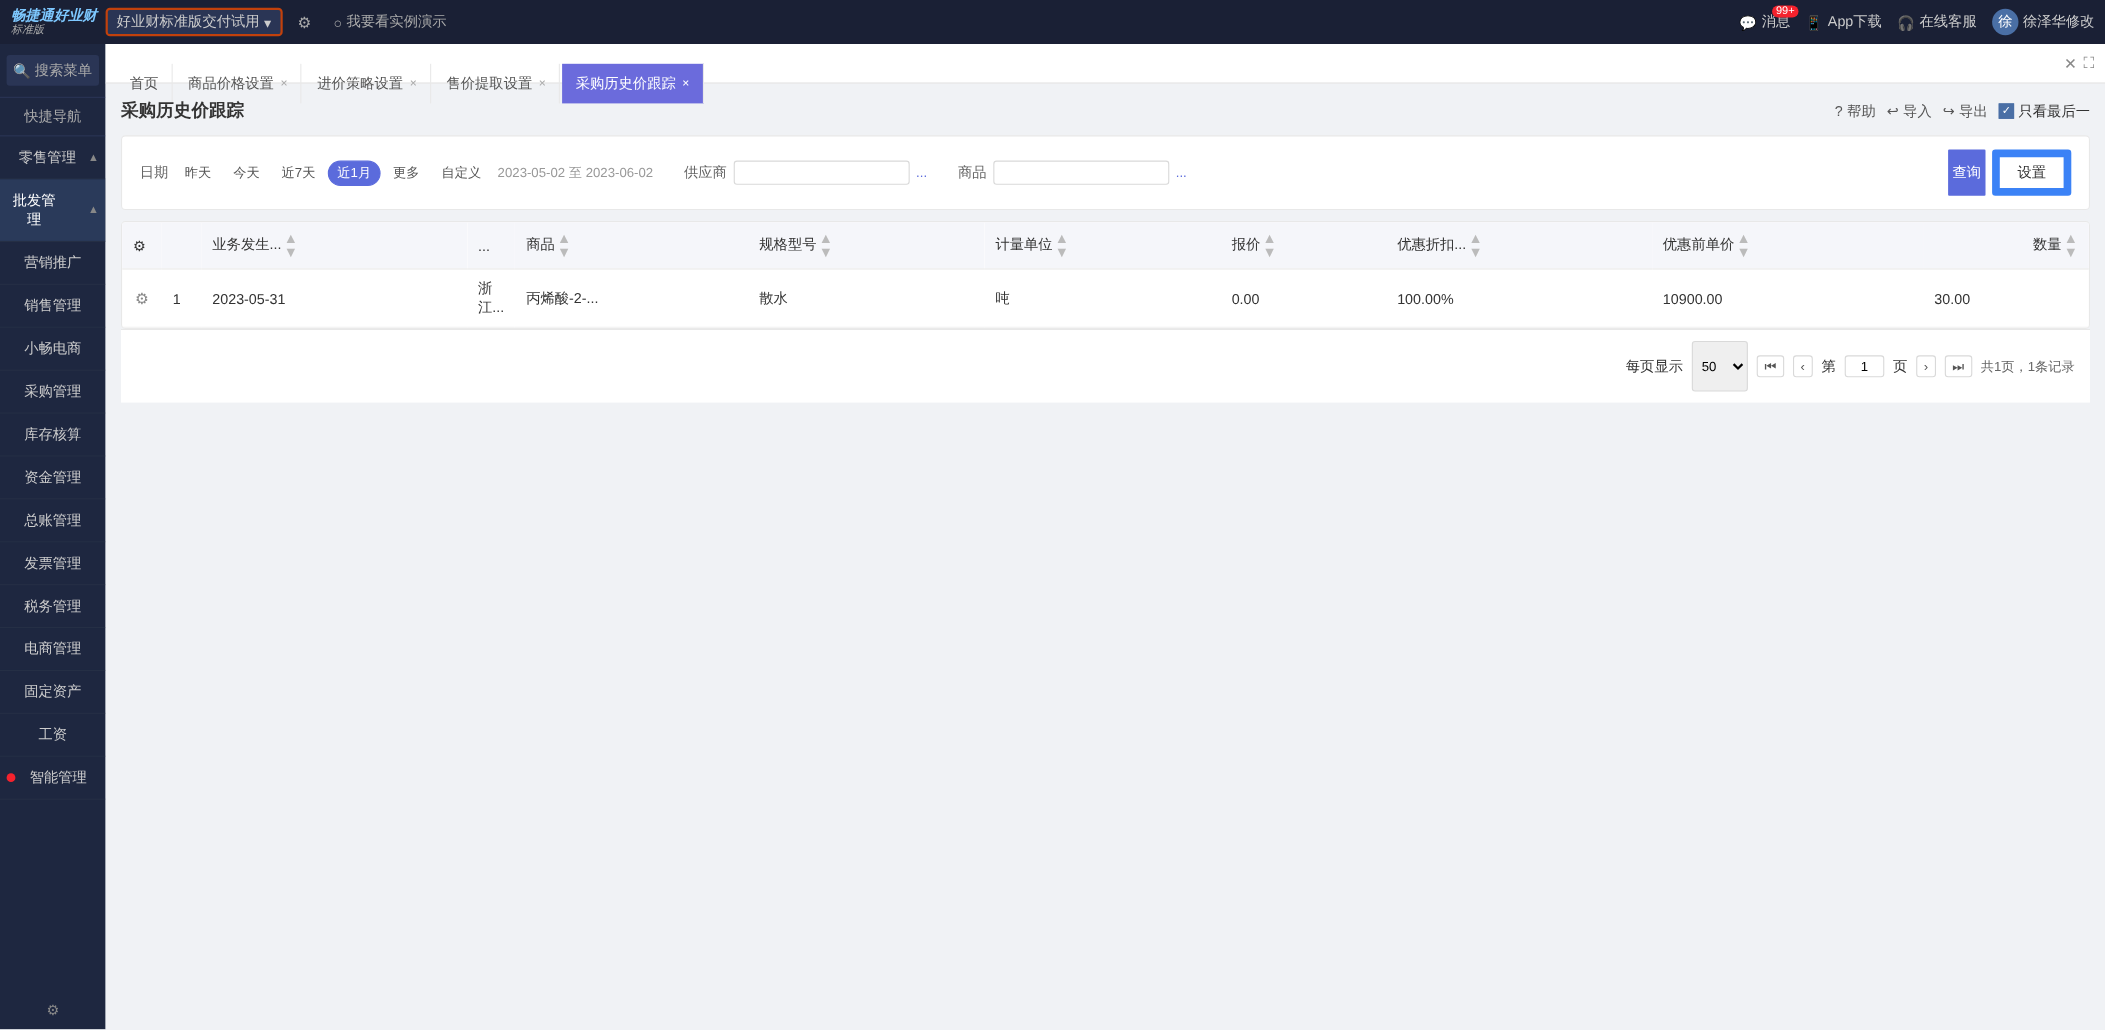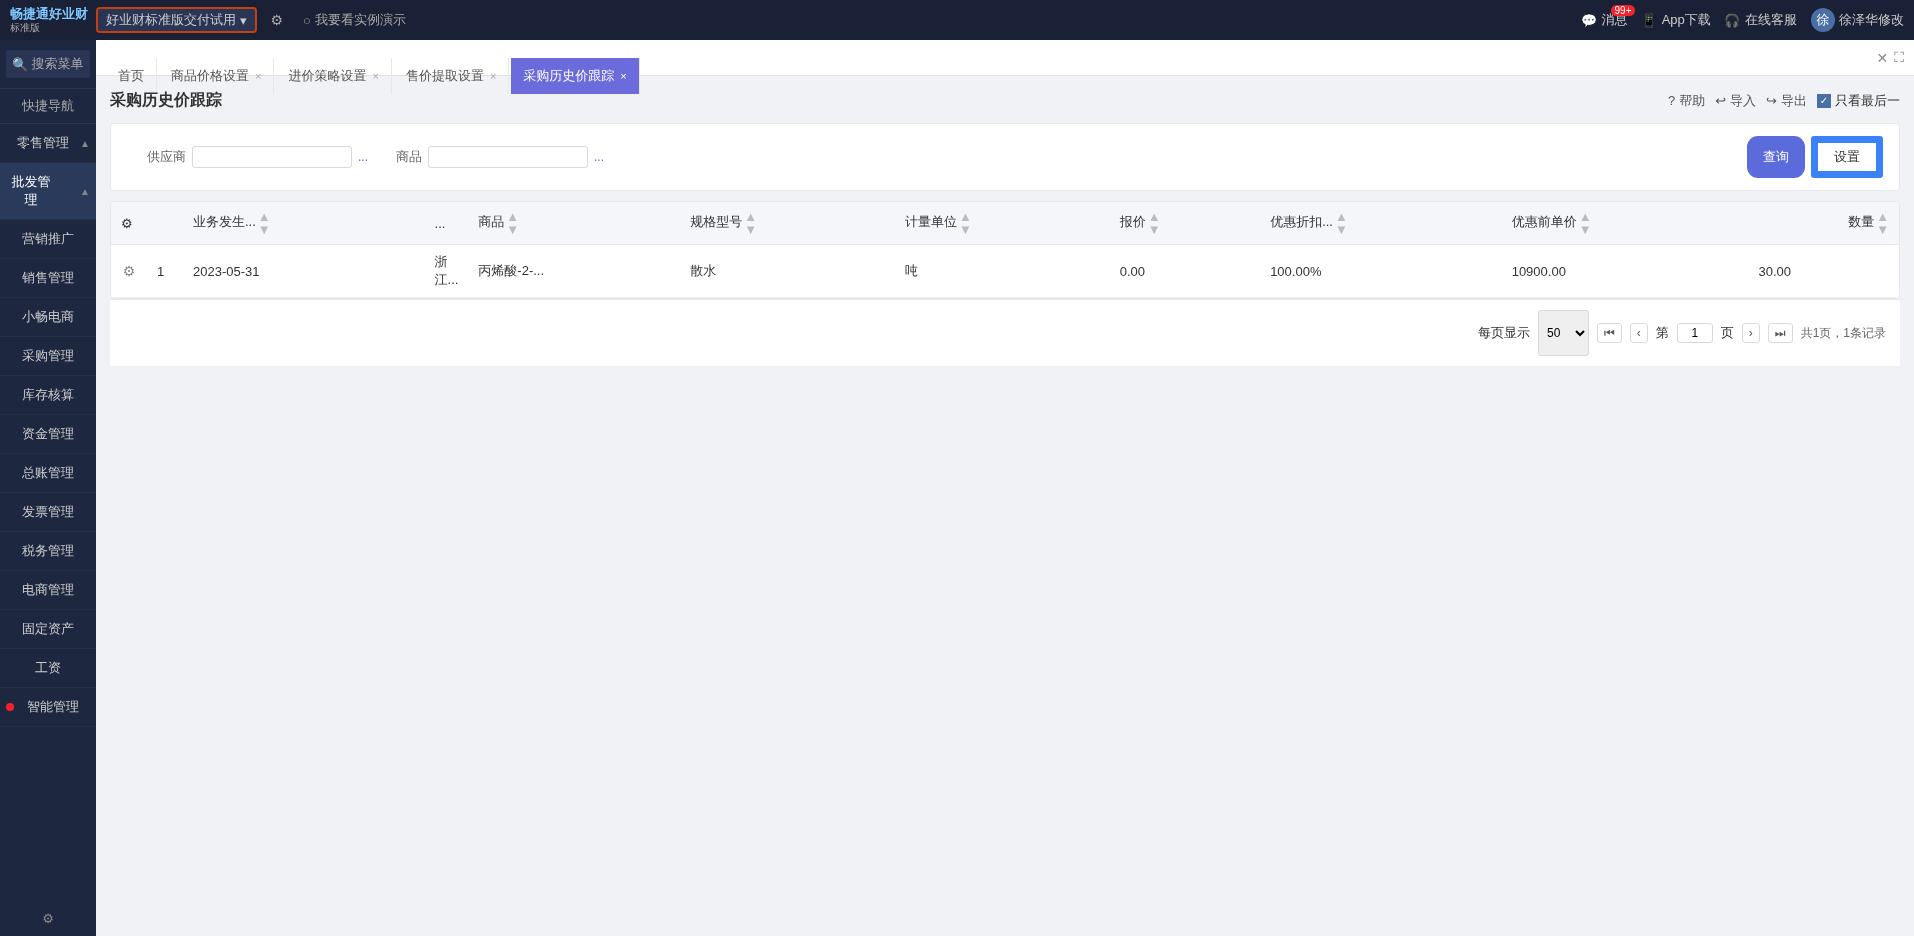--- a/index.html
+++ b/index.html
@@ -4,21 +4,21 @@
   <style>
     * { box-sizing: border-box; margin: 0; padding: 0; font-family: 'Microsoft YaHei', '微软雅黑', Arial, sans-serif; font-size: 13px; }
     body { display: flex; flex-direction: column; height: 936px; overflow: hidden; background: #f0f2f5; }
 
     
     .top-bar {
       display: flex; align-items: center; background: #1a2035; color: #fff;
       height: 40px; padding: 0 10px; flex-shrink: 0; justify-content: space-between;
     }
     .top-bar-left { display: flex; align-items: center; gap: 8px; }
-    .logo-area { display: flex; flex-direction: column; align-items: flex-start; line-height: 1.2; }
+    .logo-area { display: flex; flex-direction: column; align-items: flex-start; line-height: 1.2; font-style: italic; }
     .logo-title { font-size: 13px; color: #7ec8ff; font-weight: bold; }
     .logo-sub { font-size: 10px; color: #aaa; text-align: right; }
     .version-selector {
       display: flex; align-items: center; background: #2a3555; border: 2px solid #c2410c;
       border-radius: 4px; padding: 2px 8px; color: #ccc; font-size: 12px; cursor: pointer; gap: 4px;
     }
     .demo-btn { display: flex; align-items: center; color: #aaa; font-size: 12px; gap: 4px; cursor: pointer; margin-left: 12px; }
     .top-bar-right { display: flex; align-items: center; gap: 14px; }
     .top-icon-item { display: flex; align-items: center; gap: 4px; color: #ccc; font-size: 12px; cursor: pointer; position: relative; }
     .badge { background: #f5222d; color: #fff; font-size: 10px; border-radius: 8px; padding: 0 4px; position: absolute; top: -6px; right: -8px; }
@@ -90,21 +90,21 @@
     .date-btn { padding: 2px 8px; border-radius: 3px; font-size: 12px; cursor: pointer; border: 1px solid transparent; color: #555; }
     .date-btn.active { background: #5b6bdc; color: #fff; border-color: #5b6bdc; border-radius: 12px; }
     .date-range { color: #999; font-size: 12px; }
     .filter-input-wrap { position: relative; display: flex; align-items: center; }
     .filter-input {
       border: 1px solid #d9d9d9; border-radius: 3px; padding: 3px 24px 3px 6px;
       font-size: 12px; width: 160px; outline: none; color: #333;
     }
     .filter-more { color: #5b6bdc; font-size: 12px; cursor: pointer; }
     .filter-actions { margin-left: auto; display: flex; gap: 6px; }
-    .btn-primary { background: #5b6bdc; color: #fff; border: none; border-radius: 11px; padding: 5px 16px; font-size: 13px; cursor: pointer; }
+    .btn-primary { background: #5b6bdc; color: #fff; border: none; border-radius: 1px; padding: 5px 4px; font-size: 13px; cursor: pointer; }
     .btn-default { background: #fff; color: #333; border: 7px solid #3b82f6; border-radius: 3px; padding: 5px 16px; font-size: 13px; cursor: pointer; }
 
     
     .table-container { background: #fff; border: 1px solid #e8e8e8; border-radius: 4px; overflow: hidden; }
     table { width: 100%; border-collapse: collapse; }
     th {
       background: #f5f6fa; color: #333; font-size: 13px; font-weight: normal;
       padding: 8px 10px; text-align: left; border-bottom: 1px solid #e8e8e8;
       white-space: nowrap; position: relative;
     }
@@ -312,20 +312,32 @@
           </div>
           <div class="checkbox-label">
             <div class="checkbox-box"></div>
             <span>只看最后一</span>
           </div>
         </div>
       </div>
 
       <div class="filter-area">
         <div class="filter-row">
+          <div class="filter-group">
+            <span class="filter-label">日期</span>
+            <div id="date-buttons" style="display:flex;align-items:center;gap:2px;">
+                <span class="date-btn">昨天</span>
+                <span class="date-btn">今天</span>
+                <span class="date-btn">近7天</span>
+                <span class="date-btn active">近1月</span>
+                <span class="date-btn">更多</span>
+                <span class="date-btn">自定义</span>
+              </div>
+            <span class="date-range">2023-05-02 至 2023-06-02</span>
+          </div>
           <div class="filter-group" style="margin-left:20px;">
             <span class="filter-label">供应商</span>
             <div class="filter-input-wrap">
               <input class="filter-input" type="text" style="">
             </div>
             <span class="filter-more">...</span>
           </div>
           <div class="filter-group" style="margin-left:20px;">
             <span class="filter-label">商品</span>
             <div class="filter-input-wrap">

